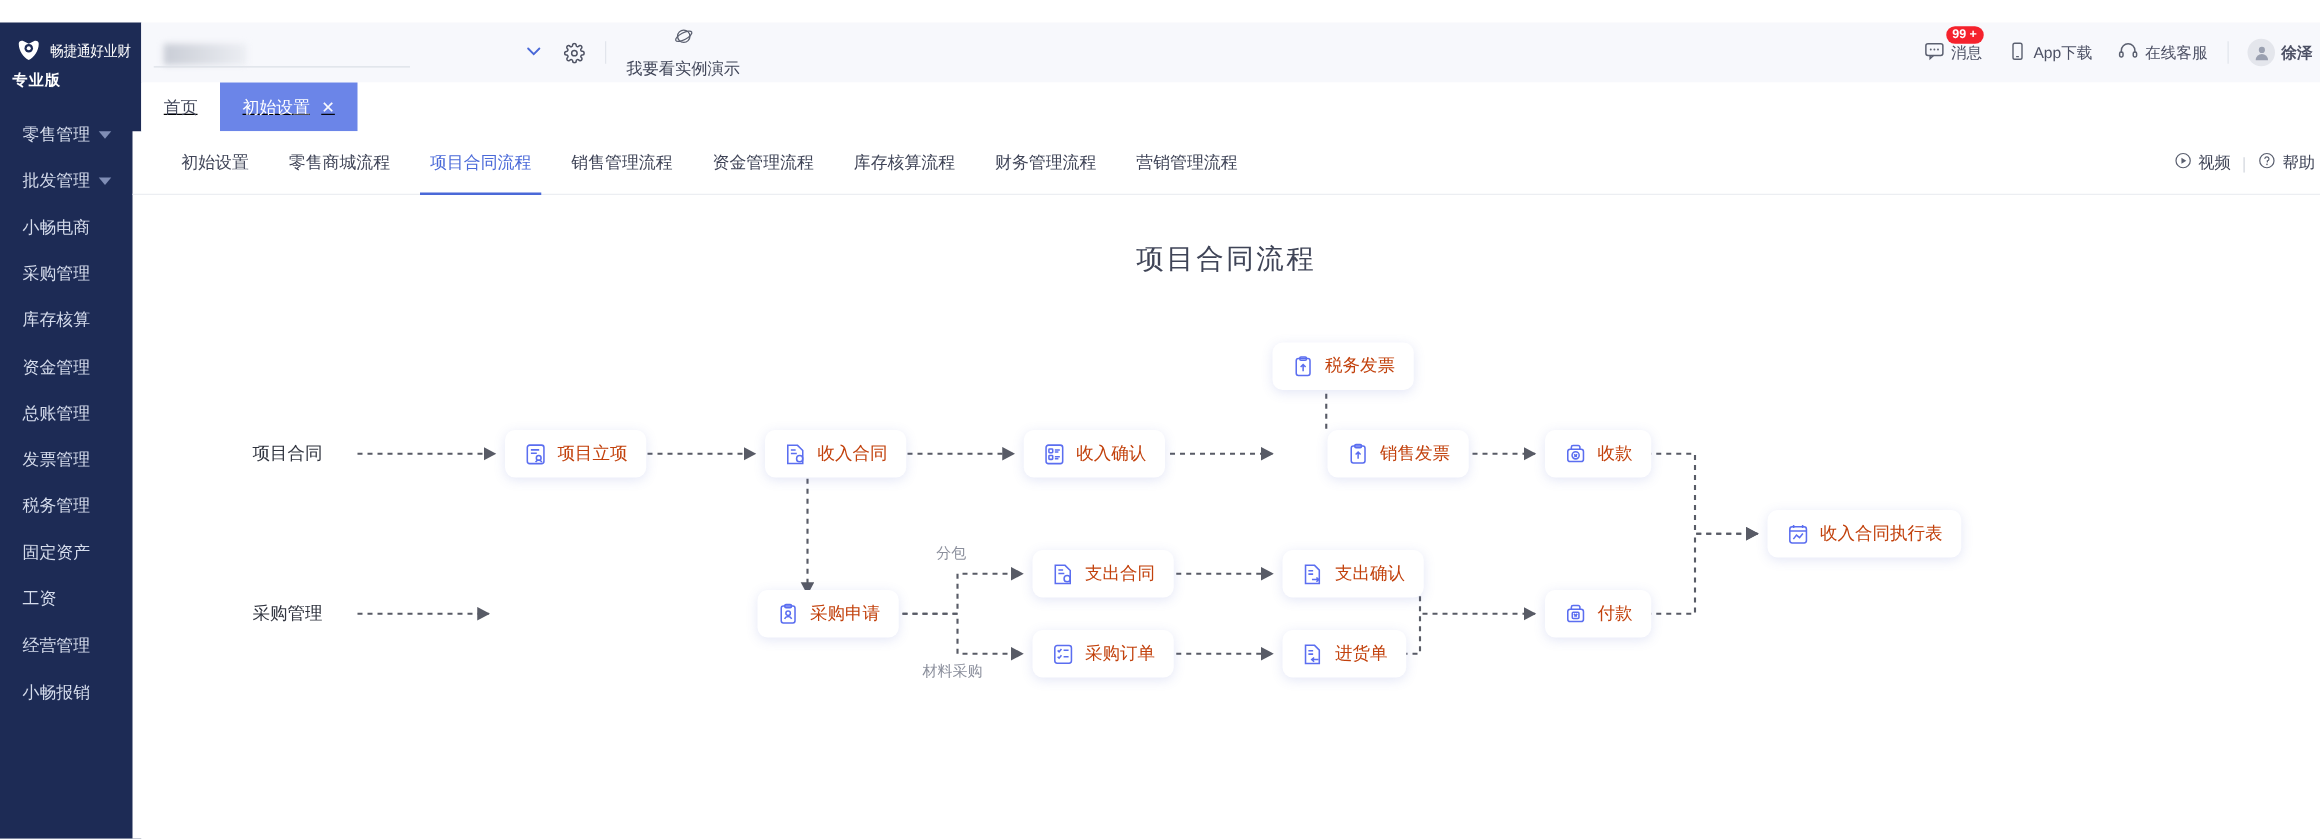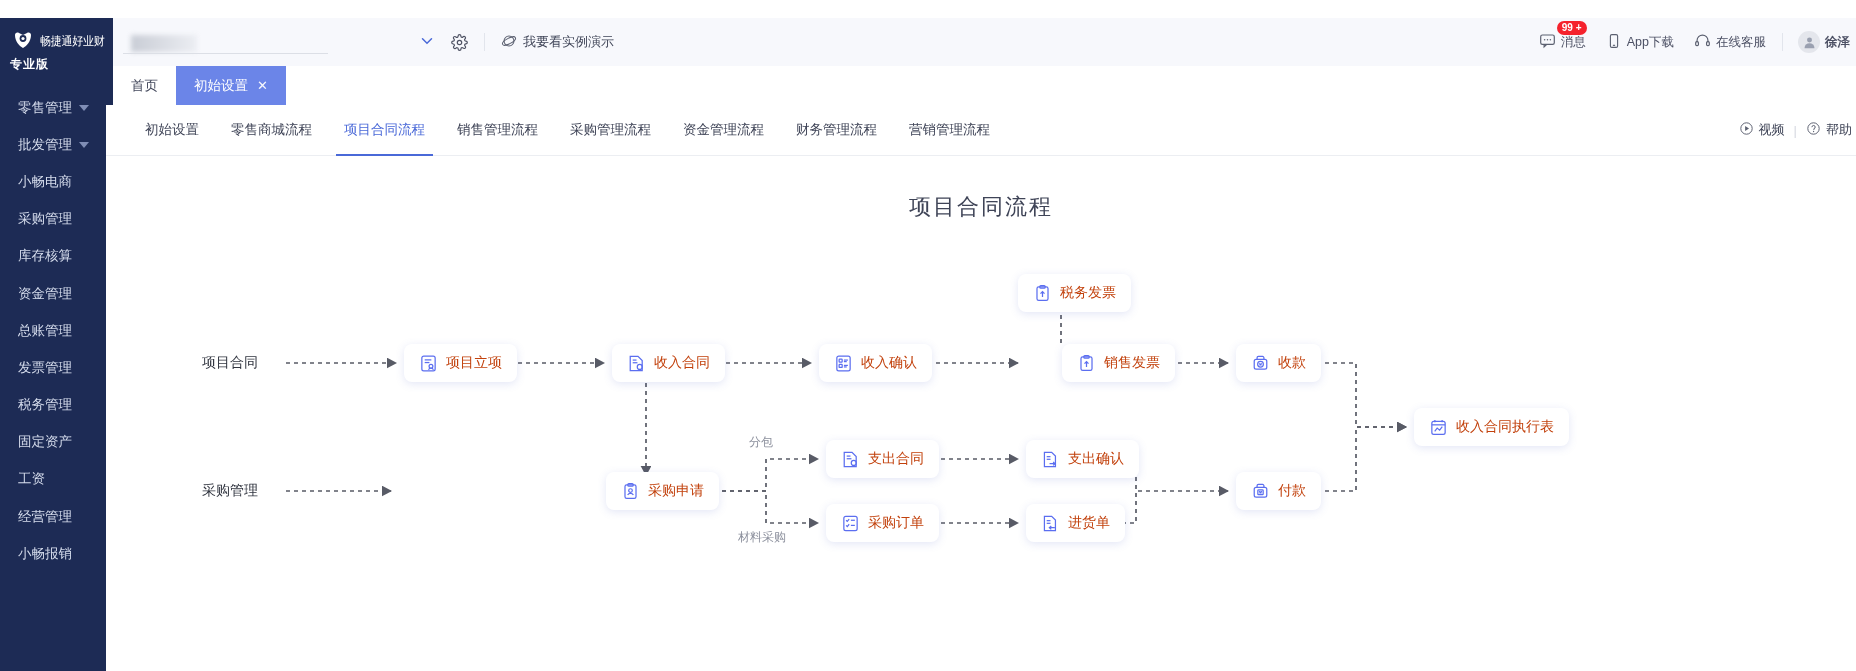--- a/index.html
+++ b/index.html
@@ -53,38 +53,38 @@
   .search-area{ position:relative; margin-left:10px; width:210px; height:30px; display:flex; align-items:flex-end; }
   .search-mask{
     position:absolute; left:8px; top:8px; width:66px; height:17px;
     background:linear-gradient(90deg,#c9cdd6 0%,#d7dae1 40%,#eceef3 100%);
     filter:blur(2.4px);
   }
   .search-underline{ position:absolute; left:0; bottom:3px; width:205px; height:1px; background:#dcdfe6; }
   .chev{ margin-left:86px; color:#4a69d8; font-size:15px; cursor:pointer; line-height:1;}
   .gear{ margin-left:16px; cursor:pointer; display:flex; align-items:center;}
   .hdr-divider{ width:1px; height:18px; background:#e2e5ec; margin:0 16px; }
-  .demo-link{ display:flex; align-items:center; gap:6px; color:#3f4457; font-size:13px; cursor:pointer; }
+  .demo-link{ display:flex; align-items:center; gap:6px; color:#3f4457; font-size:13px; cursor:pointer;flex-direction:column; }
 
   .header-right{ margin-left:auto; display:flex; align-items:center; padding-right:6px; }
   .hr-item{ display:flex; align-items:center; gap:5px; font-size:12.5px; color:#4c5064; margin-left:20px; cursor:pointer; position:relative; }
   .badge{
     position:absolute; left:18px; top:-11px;
     background:#f5222d; color:#fff; font-size:10px; line-height:14px;
     border-radius:8px; padding:0 5px; font-weight:bold; white-space:nowrap;
   }
   .avatar{
     width:22px;height:22px;border-radius:50%;background:#e4e6ec;
     display:flex;align-items:center;justify-content:center;
   }
 
   
   .tabbar{
     position:absolute; left:113px; top:66px; width:1743px; height:39px;
-    background:#ffffff; display:flex; align-items:flex-end;
+    background:#ffffff; display:flex; align-items:flex-end;text-decoration:underline;
   }
   .tab{
     height:39px; display:flex; align-items:center; padding:0 18px;
     font-size:13.5px; color:#44495c; cursor:pointer;
   }
   .tab.active{ background:#6b85e8; color:#ffffff; }
   .tab .x{ margin-left:9px; font-size:13px; opacity:.95; }
 
   
   .content{
@@ -292,24 +292,24 @@
       <div class="subtab">
           <span>零售商城流程</span>
         </div>
       <div class="subtab active">
           <span>项目合同流程</span>
         </div>
       <div class="subtab">
           <span>销售管理流程</span>
         </div>
       <div class="subtab">
-          <span>采购管理流程</span>
-        </div>
-      <div class="subtab">
           <span>资金管理流程</span>
+        </div>
+      <div class="subtab">
+          <span>库存核算流程</span>
         </div>
       <div class="subtab">
           <span>财务管理流程</span>
         </div>
       <div class="subtab">
           <span>营销管理流程</span>
         </div>
 
       <div class="subtab-right">
         <span class="sr-link">

